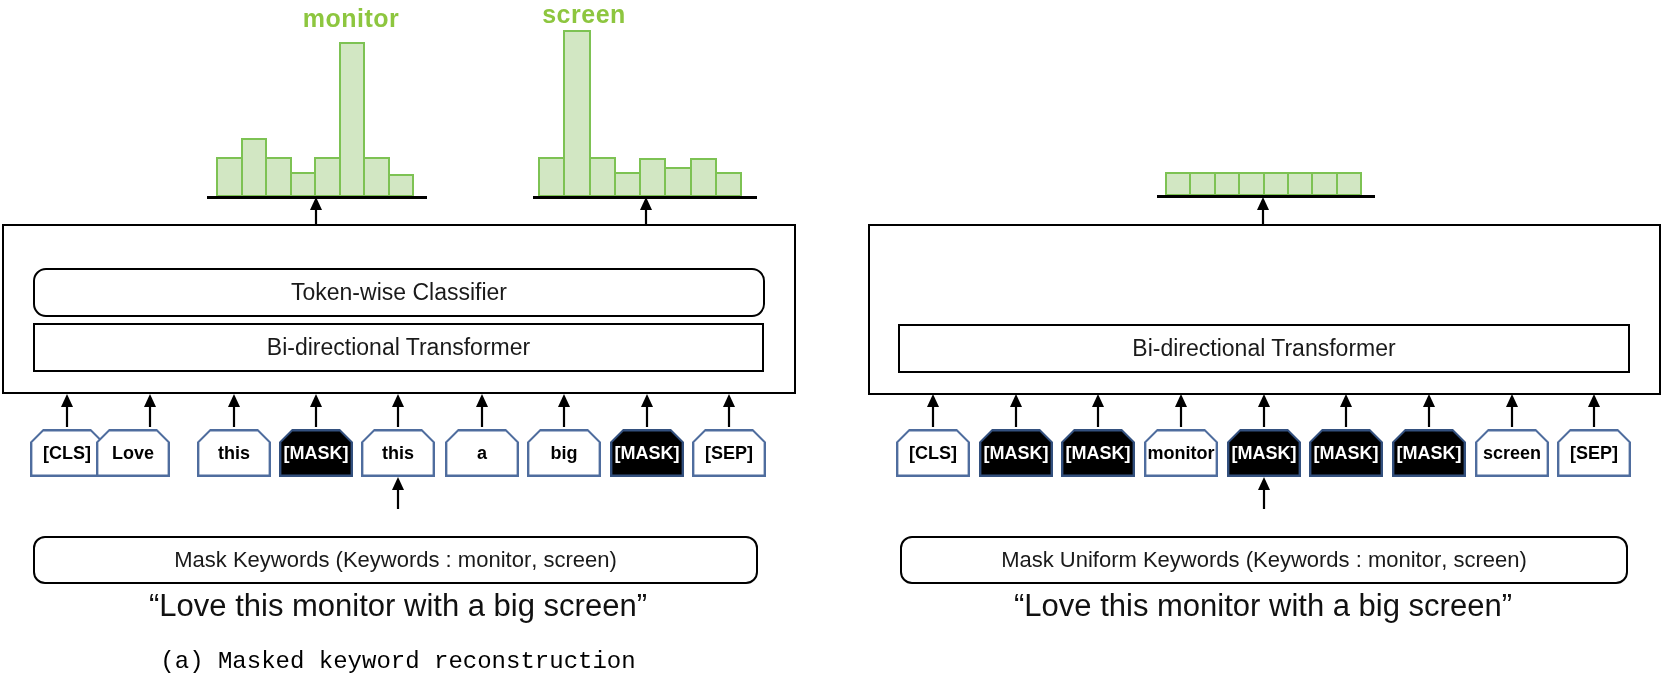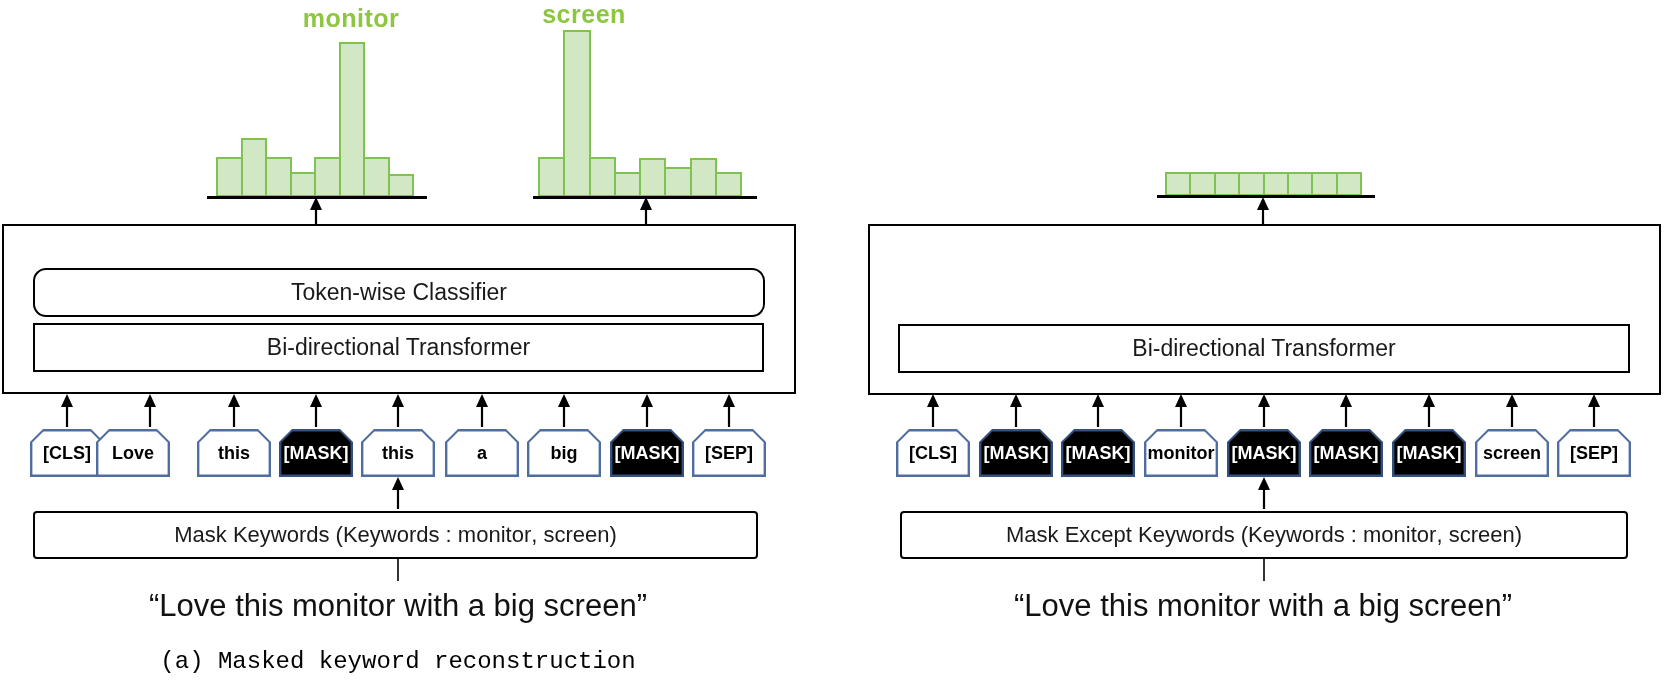--- a/index.html
+++ b/index.html
@@ -26,22 +26,22 @@
   .token{position:absolute;top:429px;width:74px;height:48px;background:#4f6d9e;
          clip-path:polygon(13px 0,calc(100% - 13px) 0,100% 13px,100% 100%,0 100%,0 13px);}
   .token-inner{position:absolute;left:2.4px;top:2.4px;right:2.4px;bottom:2.4px;background:#fff;
          clip-path:polygon(11px 0,calc(100% - 11px) 0,100% 11px,100% 100%,0 100%,0 11px);
          display:flex;align-items:center;justify-content:center;
          font-size:18px;font-weight:bold;color:#000;white-space:nowrap;}
   .token.masked{background:#33507e;}
   .token.masked .token-inner{background:#000;color:#fff;}
 
   
-  .mask-box{position:absolute;border:2.4px solid #000;border-radius:4px;background:#fff;box-sizing:border-box;
-            display:flex;align-items:center;justify-content:center;font-size:22px;white-space:pre;}
+  .mask-box{position:absolute;border:2.4px solid #000;border-radius:12px;background:#fff;box-sizing:border-box;
+            display:flex;align-items:center;justify-content:center;font-size:22px;white-space:pre;margin-top:25px;}
 
   .quote{position:absolute;text-align:center;font-size:31px;color:#111;}
   .caption{position:absolute;text-align:center;font-size:24px;font-family:Liberation Mono, monospace;color:#000;}
 </style>
 </head>
 <body>
 
 <div class="canvas">
 
   <svg class="overlay">
@@ -235,18 +235,18 @@
         <span>screen</span>
       </div>
     </div>
   <div class="token" style="left:1557px;">
       <div class="token-inner">
         <span>[SEP]</span>
       </div>
     </div>
 
   <div class="mask-box" style="left:900px;top:511px;width:728px;height:48px;">
-    <span>Mask </span><span class="bold">Except</span><span> Keywords (Keywords : </span><span class="bold">monitor</span><span>, </span><span class="bold">screen</span><span>)</span>
+    <span>Mask </span><span class="bold">Uniform</span><span> Keywords (Keywords : </span><span class="bold">monitor</span><span>, </span><span class="bold">screen</span><span>)</span>
   </div>
 
   <div class="quote" style="left:963px;top:588px;width:600px;">“Love this monitor with a big screen”</div>
 
 </div>
 
 </body></html>

